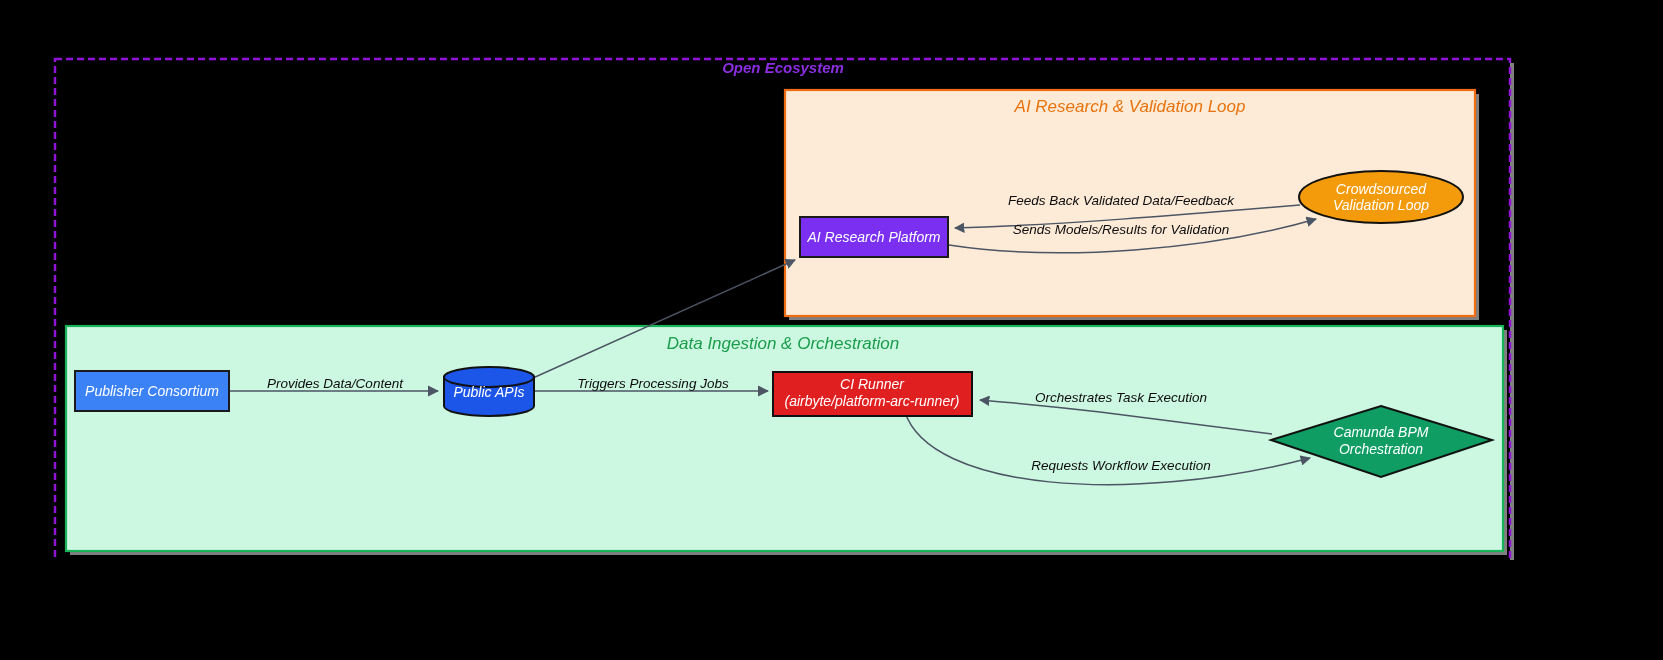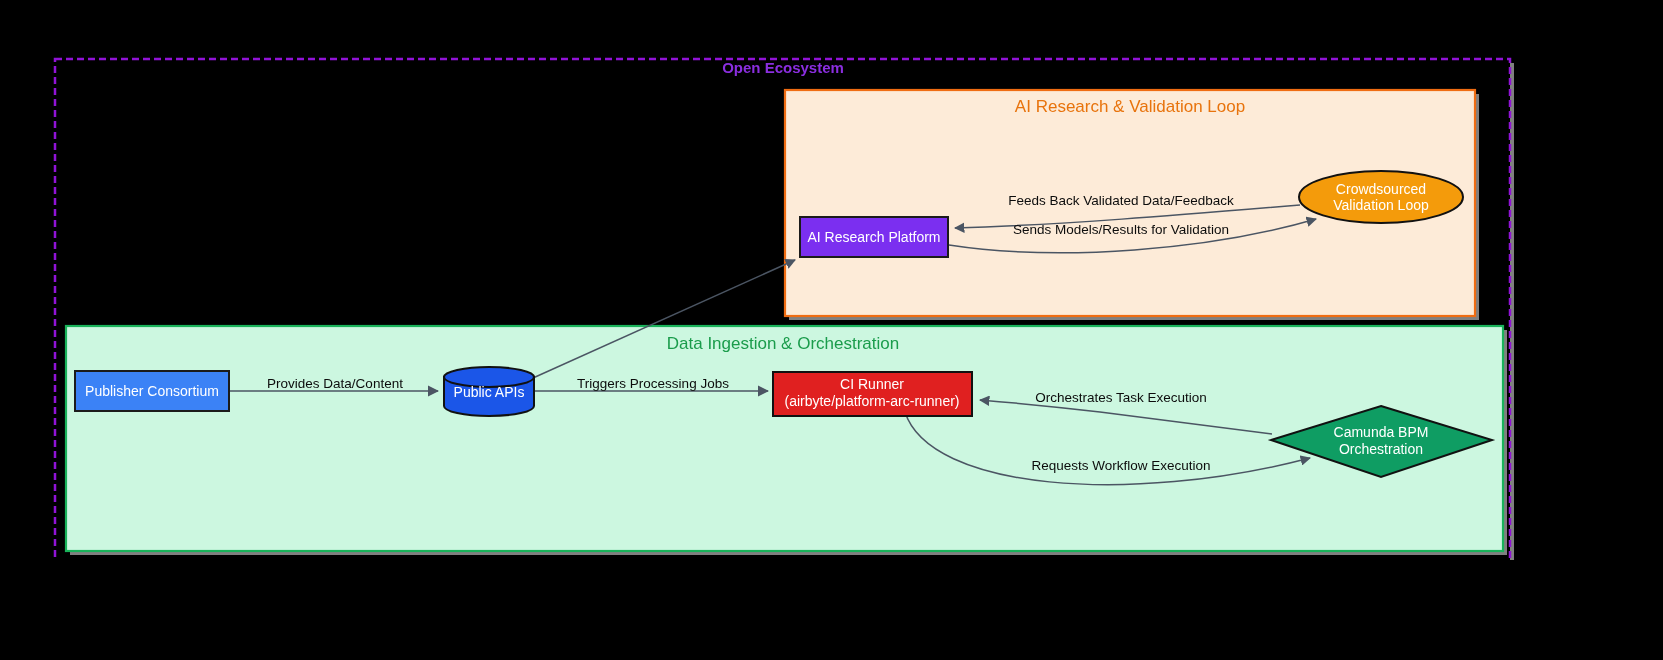--- a/index.html
+++ b/index.html
@@ -9,20 +9,21 @@
   }
   body {
     font-family: "Liberation Sans", sans-serif;
   }
   #stage {
     position: relative;
     width: 1663px;
     height: 560px;
     background: #000000;
     overflow: hidden;
+    font-style: italic;
   }
   #diagram-svg {
     position: absolute;
     left: 0;
     top: 0;
     width: 1663px;
     height: 660px;
   }
   .edge-label {
     font-family: "Liberation Sans", sans-serif;

